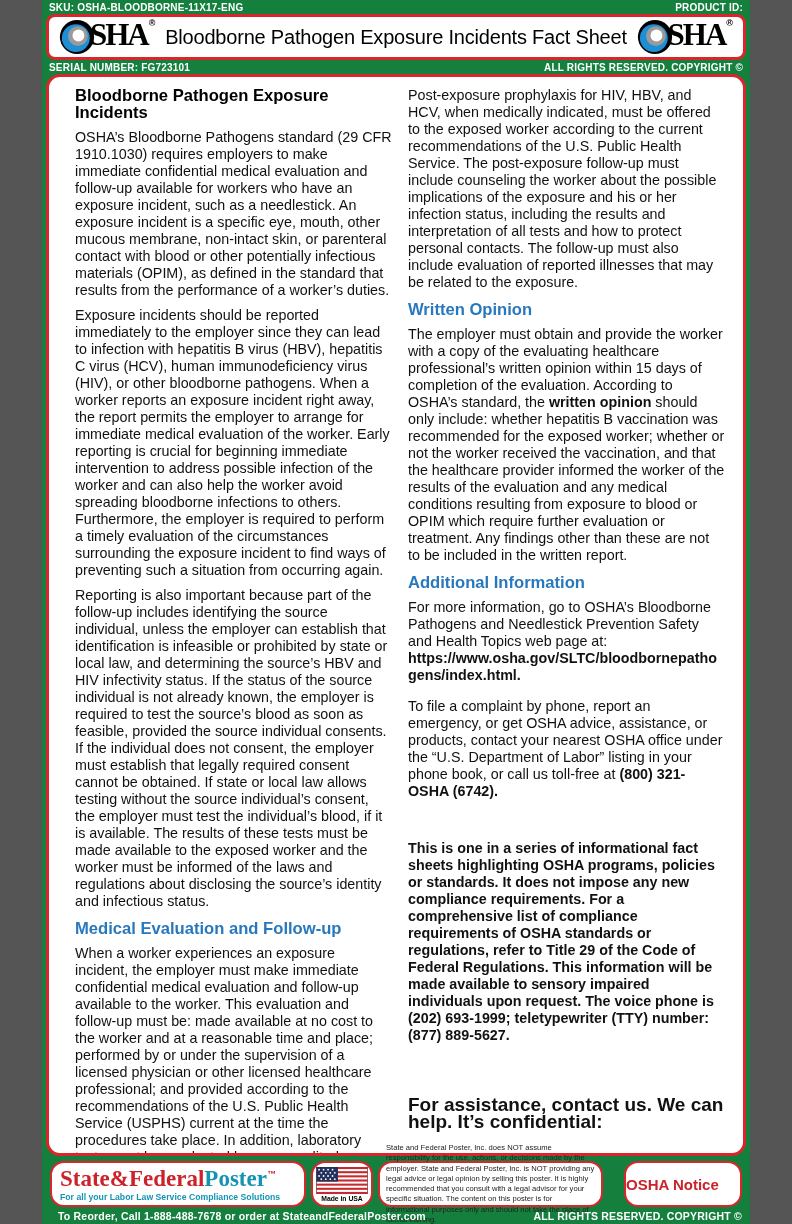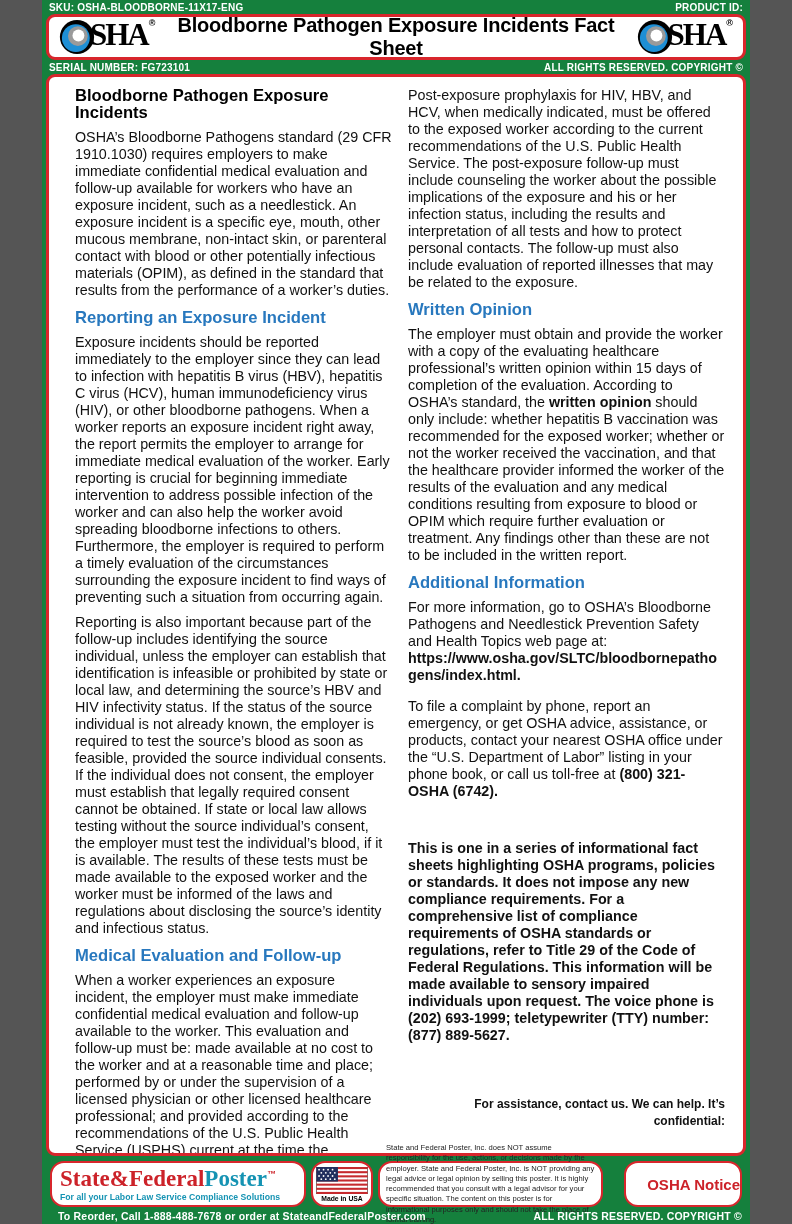--- a/index.html
+++ b/index.html
@@ -3,37 +3,37 @@
 <meta charset="utf-8">
 <style>
   html,body{margin:0;padding:0;}
   body{background:#555;}
   .page{position:relative;width:708px;height:1224px;margin:0 auto;background:#15803d;
         font-family:"Liberation Sans",sans-serif;overflow:hidden;}
   .strip{display:flex;justify-content:space-between;color:#fff;font-weight:bold;
          font-size:10px;padding:2px 7px 1px;letter-spacing:.2px;}
   .band{margin:0 4px;background:#fff;border:3px solid #d8262c;border-radius:9px;
         display:flex;align-items:center;padding:1px 10px;height:38px;}
-  .band .title{flex:1;text-align:center;font-size:20px;font-weight:bold;color:#000;letter-spacing:-.2px;}
+  .band .title{flex:1;text-align:center;font-size:20px;font-weight:normal;color:#000;letter-spacing:-.2px;}
   .osha-logo{display:flex;align-items:flex-start;line-height:1;}
   .osha-logo .sha{font-family:"Liberation Serif","DejaVu Serif",serif;font-weight:bold;
                   font-size:31px;letter-spacing:-2px;margin-left:-5px;color:#000;}
   .osha-logo .reg{font-size:9px;font-weight:bold;margin-left:1px;}
-  .main{margin:0 4px;background:#fff;border:3px solid #d8262c;border-radius:9px;
+  .main{margin:0 4px;background:#fff;border:3px solid #d8262c;border-radius:14px;
         padding:10px 18px 6px 26px;display:flex;gap:16px;height:1082px;box-sizing:border-box;overflow:hidden;}
   .col{flex:1;font-size:14.3px;line-height:17px;color:#111;min-width:0;}
   .col p{margin:8px 0 0;}
   .col > :first-child{margin-top:0;}
   h1.sec{font-size:16.6px;margin:1px 0 5px;color:#000;font-family:inherit;}
   h2.sec{font-size:16.6px;margin:10px 0 2px;color:#2878be;font-family:inherit;}
   .b{font-weight:bold;}
   .url{font-weight:bold;word-break:break-word;}
   .mt14{margin-top:14px !important;}
   .notice-para{font-weight:bold;margin-top:40px !important;}
-  .assist{font-weight:bold;text-align:right;margin-top:52px !important;font-size:12px;}
+  .assist{font-weight:bold;text-align:left;margin-top:52px !important;font-size:19px;}
   .logos-row{display:flex;justify-content:center;align-items:center;gap:24px;margin-top:24px;}
   .osha-big{display:flex;flex-direction:column;}
   .osha-big .row{display:flex;align-items:flex-start;line-height:1;}
   .osha-big .sha{font-family:"Liberation Serif","DejaVu Serif",serif;font-weight:bold;
                  font-size:46px;letter-spacing:-3px;margin-left:-7px;color:#000;}
   .osha-big .reg{font-size:12px;font-weight:bold;}
   .osha-sub{font-weight:bold;font-size:13.5px;line-height:1.3;margin:3px 0 0 14px;color:#000;}
   .center-block{text-align:center;margin-top:18px;}
   .dept{font-weight:bold;font-size:15px;color:#000;}
   .footer{position:absolute;left:0;right:0;bottom:17px;display:flex;align-items:stretch;
@@ -41,21 +41,21 @@
   .fbox{background:#fff;border:2px solid #d8262c;border-radius:14px;box-sizing:border-box;}
   .sfp-box{width:256px;display:flex;flex-direction:column;justify-content:center;padding:2px 8px;}
   .sfp-line{font-family:"Liberation Serif","DejaVu Serif",serif;font-weight:bold;font-size:23px;line-height:1;}
   .sfp-red{color:#cc2229;}
   .sfp-teal{color:#1593b3;}
   .sfp-tm{font-size:9px;color:#cc2229;vertical-align:super;font-family:"Liberation Sans",sans-serif;}
   .sfp-tag{color:#1593b3;font-weight:bold;font-size:8.7px;margin-top:2px;}
   .flag-box{width:62px;display:flex;flex-direction:column;align-items:center;justify-content:center;padding:1px;}
   .made{font-size:6.8px;font-weight:bold;color:#000;margin-top:1px;}
   .disc-box{flex:1;font-size:7.6px;line-height:1.35;padding:2px 6px;display:flex;align-items:center;color:#222;}
-  .notice-box{width:118px;margin-left:16px;display:flex;align-items:center;justify-content:flex-end;
+  .notice-box{width:118px;margin-left:16px;display:flex;align-items:center;justify-content:flex-start;
               color:#cc2229;font-weight:bold;font-size:15px;}
   .bottom-bar{position:absolute;bottom:2px;left:8px;right:0;display:flex;justify-content:space-between;
               color:#fff;font-weight:bold;font-size:10.5px;padding:0 8px;letter-spacing:.2px;}
   .seal-text{font-size:7.5px;font-weight:bold;fill:#253d73;letter-spacing:1.2px;
              font-family:"Liberation Sans",sans-serif;}
 </style>
 </head>
 <body>
 
 <div class="page">
@@ -93,21 +93,20 @@
     <span>SERIAL NUMBER: FG723101</span>
     <span>ALL RIGHTS RESERVED. COPYRIGHT ©</span>
   </div>
 
   <div class="main">
 
     <div class="col">
       <h1 class="sec">Bloodborne Pathogen Exposure Incidents</h1>
       <p>OSHA’s Bloodborne Pathogens standard (29 CFR 1910.1030) requires employers to make immediate confidential medical evaluation and follow-up available for workers who have an exposure incident, such as a needlestick. An exposure incident is a specific eye, mouth, other mucous membrane, non-intact skin, or parenteral contact with blood or other potentially infectious materials (OPIM), as defined in the standard that results from the performance of a worker’s duties.</p>
 
-      <h2 class="sec">Reporting an Exposure Incident</h2>
       <p>Exposure incidents should be reported immediately to the employer since they can lead to infection with hepatitis B virus (HBV), hepatitis C virus (HCV), human immunodeficiency virus (HIV), or other bloodborne pathogens. When a worker reports an exposure incident right away, the report permits the employer to arrange for immediate medical evaluation of the worker. Early reporting is crucial for beginning immediate intervention to address possible infection of the worker and can also help the worker avoid spreading bloodborne infections to others. Furthermore, the employer is required to perform a timely evaluation of the circumstances surrounding the exposure incident to find ways of preventing such a situation from occurring again.</p>
       <p>Reporting is also important because part of the follow-up includes identifying the source individual, unless the employer can establish that identification is infeasible or prohibited by state or local law, and determining the source’s HBV and HIV infectivity status. If the status of the source individual is not already known, the employer is required to test the source’s blood as soon as feasible, provided the source individual consents. If the individual does not consent, the employer must establish that legally required consent cannot be obtained. If state or local law allows testing without the source individual’s consent, the employer must test the individual’s blood, if it is available. The results of these tests must be made available to the exposed worker and the worker must be informed of the laws and regulations about disclosing the source’s identity and infectious status.</p>
 
       <h2 class="sec">Medical Evaluation and Follow-up</h2>
       <p>When a worker experiences an exposure incident, the employer must make immediate confidential medical evaluation and follow-up available to the worker. This evaluation and follow-up must be: made available at no cost to the worker and at a reasonable time and place; performed by or under the supervision of a licensed physician or other licensed healthcare professional; and provided according to the recommendations of the U.S. Public Health Service (USPHS) current at the time the procedures take place. In addition, laboratory tests must be conducted by an accredited laboratory and also must be at no cost to the worker. A worker who participates in post-exposure evaluation and follow-up may consent to have his or her blood drawn for determination of a baseline infection status, but has the option to withhold consent for HIV testing at that time. In this instance, the employer must ensure that the worker’s blood sample is preserved for at least 90 days in case the worker changes his or her mind about HIV testing.</p>
     </div>
 
     <div class="col">
       <p>Post-exposure prophylaxis for HIV, HBV, and HCV, when medically indicated, must be offered to the exposed worker according to the current recommendations of the U.S. Public Health Service. The post-exposure follow-up must include counseling the worker about the possible implications of the exposure and his or her infection status, including the results and interpretation of all tests and how to protect personal contacts. The follow-up must also include evaluation of reported illnesses that may be related to the exposure.</p>
 

